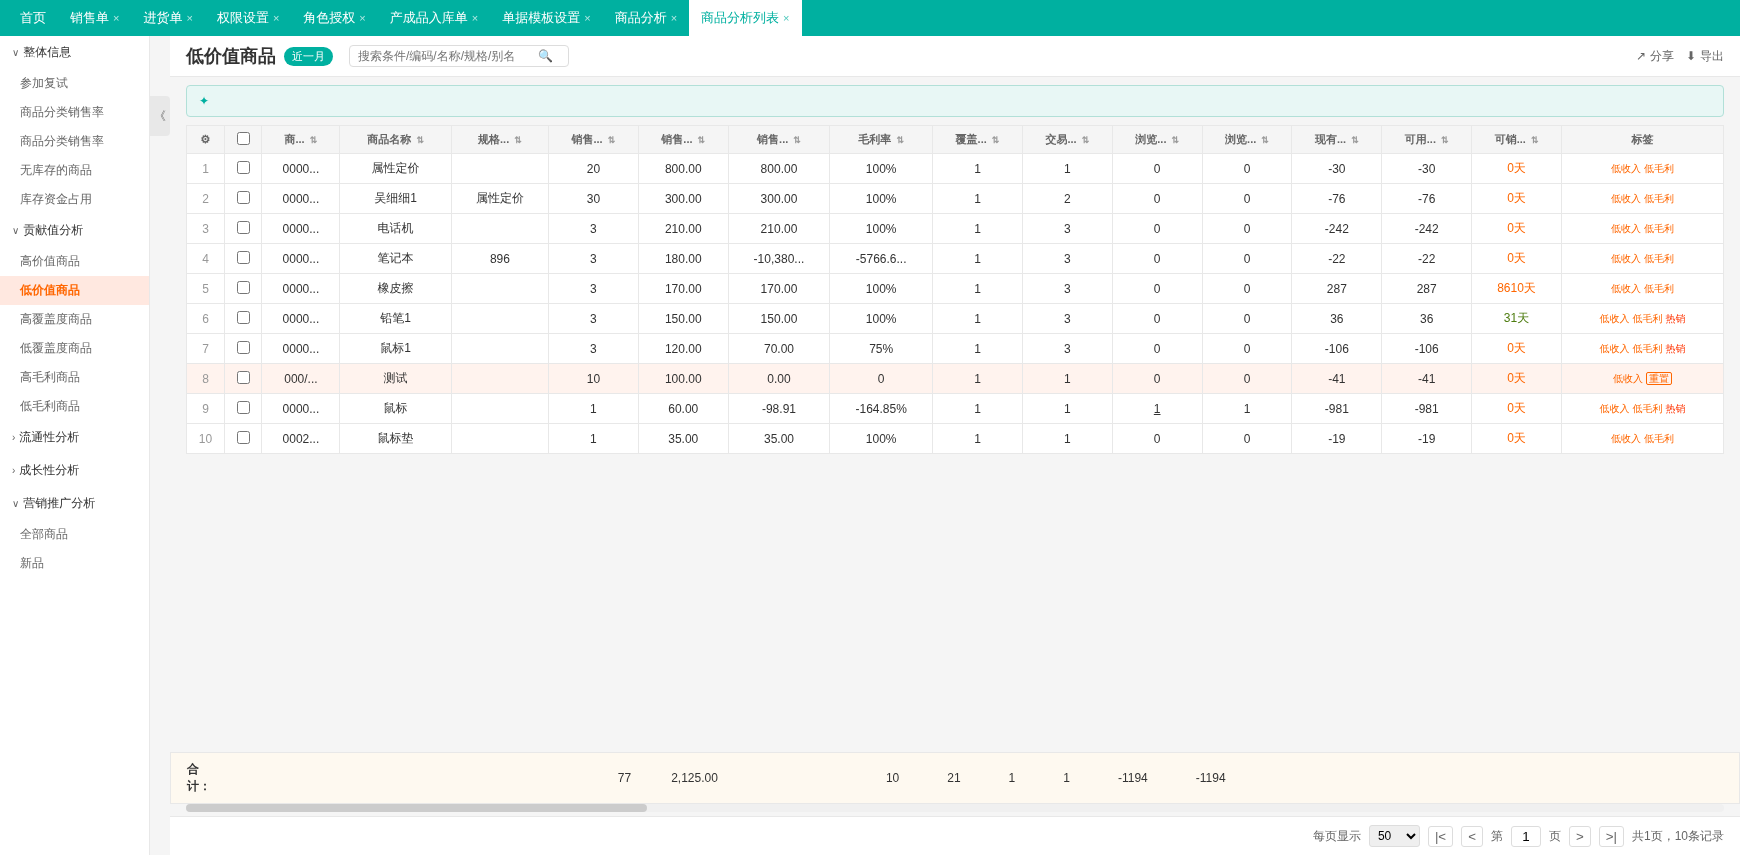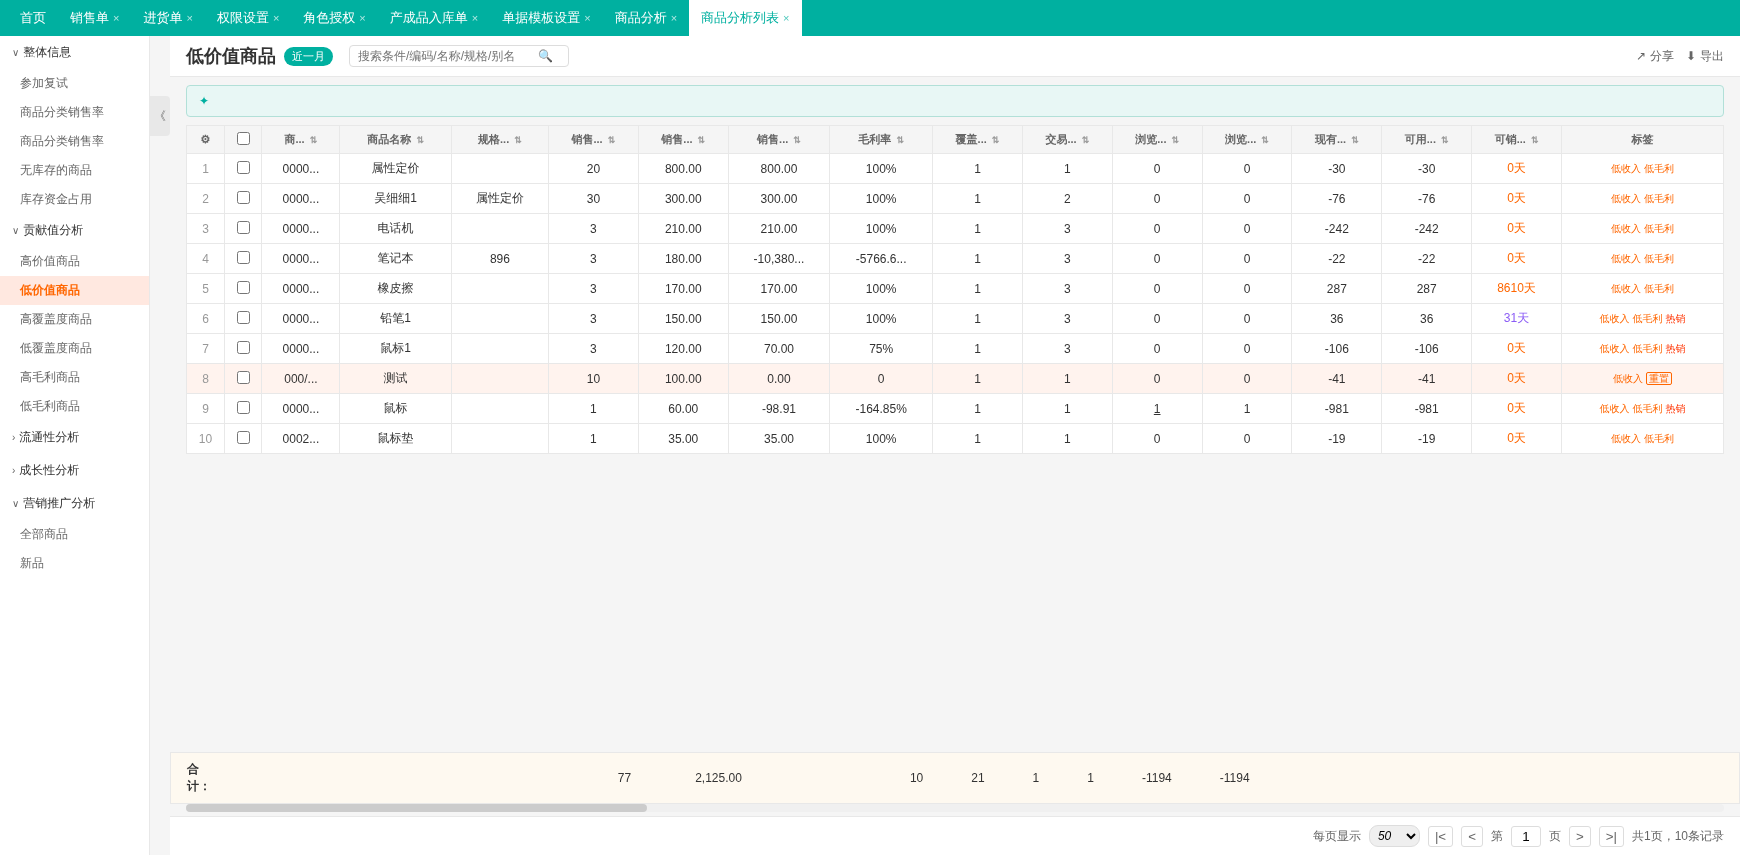--- a/index.html
+++ b/index.html
@@ -46,21 +46,21 @@
     thead th .sort-icon { margin-left: 2px; color: #999; font-size: 9px; }
     tbody td { border: 1px solid #e8e8e8; padding: 6px 4px; text-align: center; font-size: 12px; color: #333; }
     tbody tr.highlighted { background: #fff3ee; }
 
     
     .table-footer { background: #fef9f0; border: 1px solid #e8e8e8; padding: 8px 16px; display: flex; align-items: center; font-size: 12px; }
     .footer-label { margin-right: 16px; font-weight: bold; color: #333; }
 
     
     .pagination { background: #fff; border-top: 1px solid #e8e8e8; padding: 8px 16px; display: flex; align-items: center; justify-content: flex-end; gap: 8px; font-size: 12px; color: #666; }
-    .pagination select { border: 1px solid #ddd; padding: 2px 4px; border-radius: 9px; font-size: 12px; font-style: italic; }
+    .pagination select { border: 1px solid #ddd; padding: 2px 4px; border-radius: 3px; font-size: 12px; }
     .pagination-btn { cursor: pointer; color: #666; padding: 2px 6px; border: 1px solid #ddd; border-radius: 3px; background: #fff; }
     .page-input { border: 1px solid #ddd; width: 30px; text-align: center; padding: 2px; border-radius: 3px; }
 
     
     .scroll-bar { height: 8px; background: #f0f0f0; margin: 0 16px 4px; border-radius: 4px; }
     .scroll-thumb { width: 30%; height: 100%; background: #ccc; border-radius: 4px; }
 
     
     .collapse-btn { width: 20px; height: 40px; background: #e8e8e8; display: flex; align-items: center; justify-content: center; cursor: pointer; border-radius: 0 4px 4px 0; color: #666; font-size: 12px; margin-top: 60px; flex-shrink: 0; }
 
@@ -303,21 +303,21 @@
       <td>3</td>
       <td>150.00</td>
       <td>150.00</td>
       <td>100%</td>
       <td>1</td>
       <td>3</td>
       <td>0</td>
       <td>0</td>
       <td>36</td>
       <td>36</td>
-      <td style="color:#8b5cf6;">31天</td>
+      <td style="color:#4d7c0f;">31天</td>
       <td class="tag-cell"><span style="color:#ff6600;font-size:10px;">低收入</span> <span style="color:#ff6600;font-size:10px;">低毛利</span> <span style="color:#ff3300;font-size:10px;">热销</span></td>
     </tr>
             <tr>
       <td style="color:#999;">7</td>
       <td><input type="checkbox" style=""></td>
       <td>0000...</td>
       <td>鼠标1</td>
       <td></td>
       <td>3</td>
       <td>120.00</td>
@@ -390,21 +390,21 @@
       <td class="tag-cell"><span style="color:#ff6600;font-size:10px;">低收入</span> <span style="color:#ff6600;font-size:10px;">低毛利</span></td>
     </tr>
           </tbody>
       </table>
     </div>
 
     <div class="table-footer">
       <span class="footer-label">合计：</span>
       <div style="display:flex; gap:8px; align-items:center; width:100%;">
         <span style="margin-left:380px;text-align:right;">77</span>
-        <span style="margin-left:56px;">2,125.00</span>
+        <span style="margin-left:32px;">2,125.00</span>
         <span style="margin-left:160px;">10</span>
         <span style="margin-left:40px;">21</span>
         <span style="margin-left:40px;">1</span>
         <span style="margin-left:40px;">1</span>
         <span style="margin-left:40px;">-1194</span>
         <span style="margin-left:40px;">-1194</span>
       </div>
     </div>
 
     <div class="scroll-bar">

